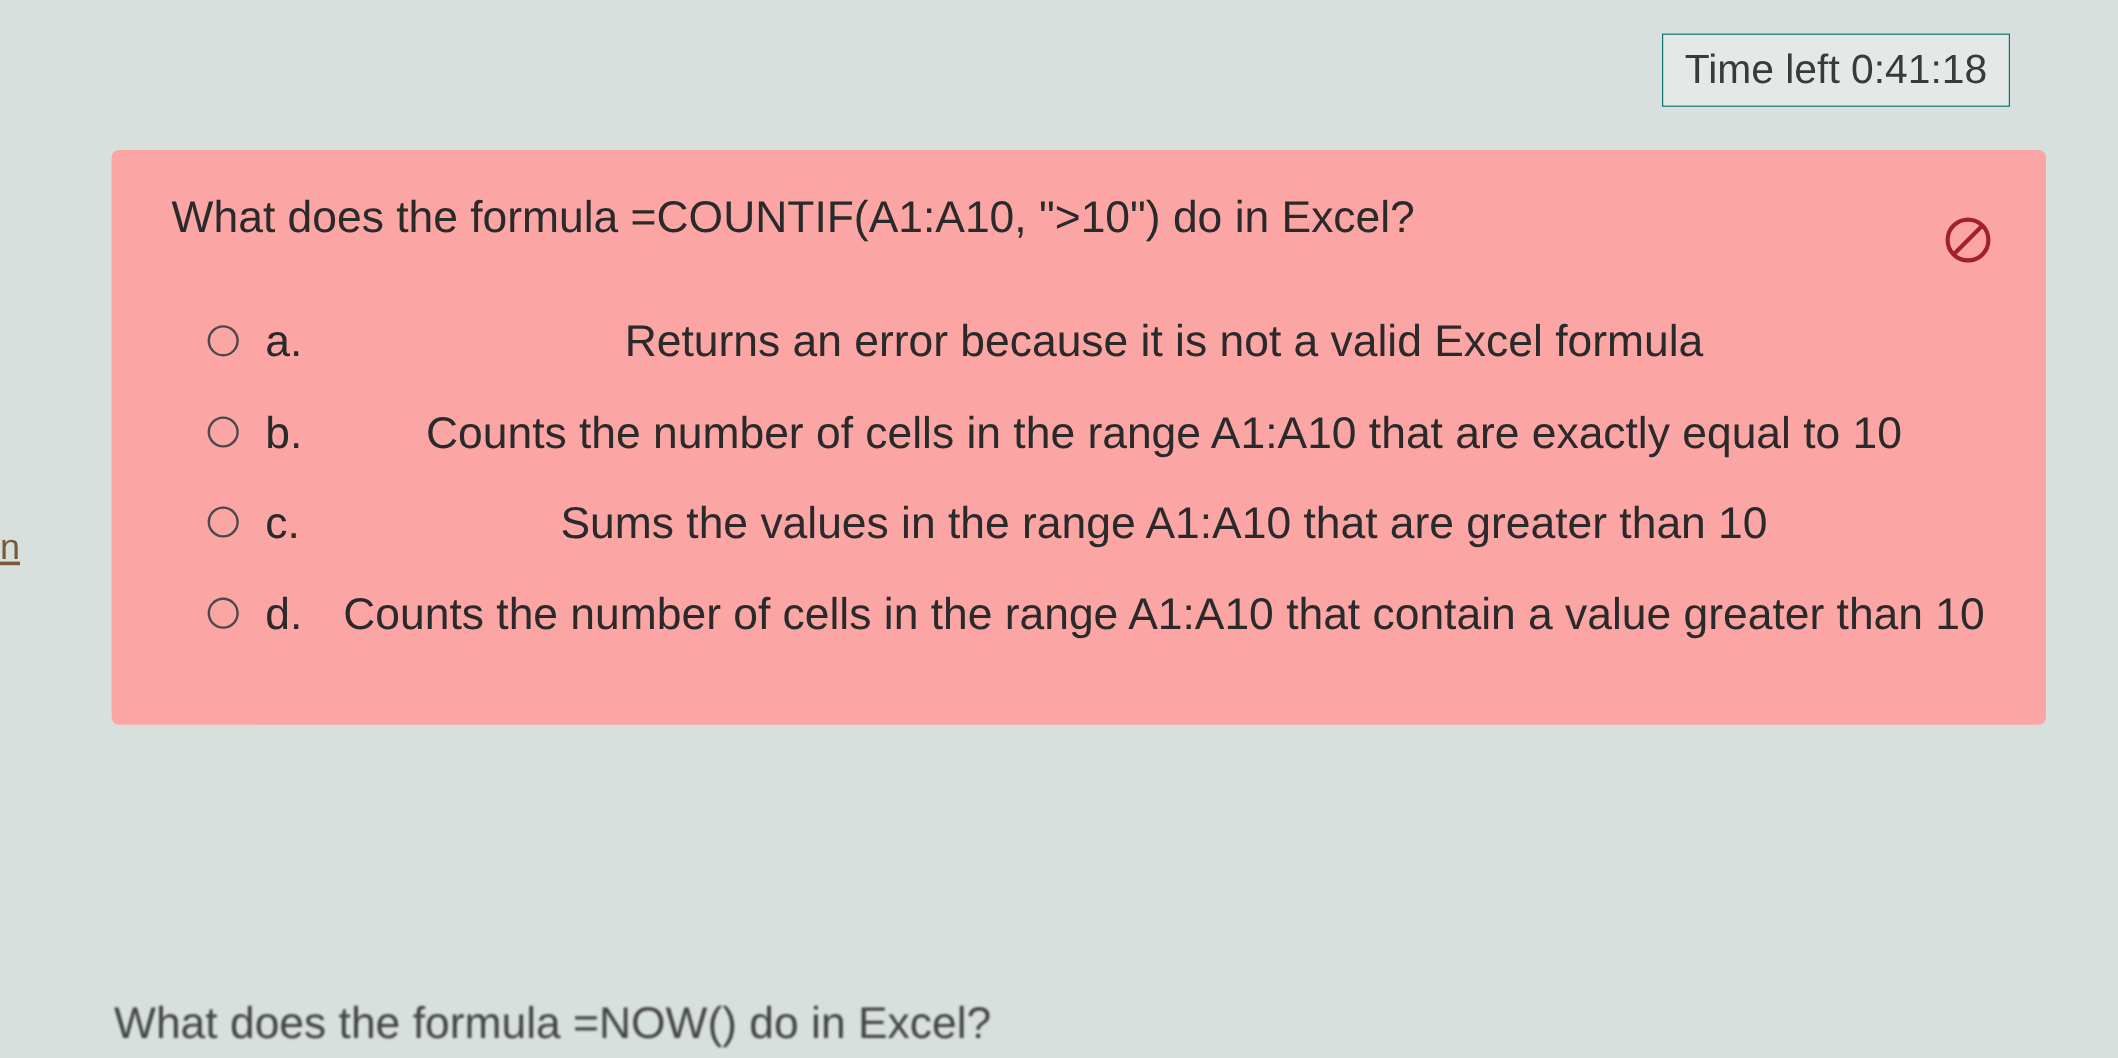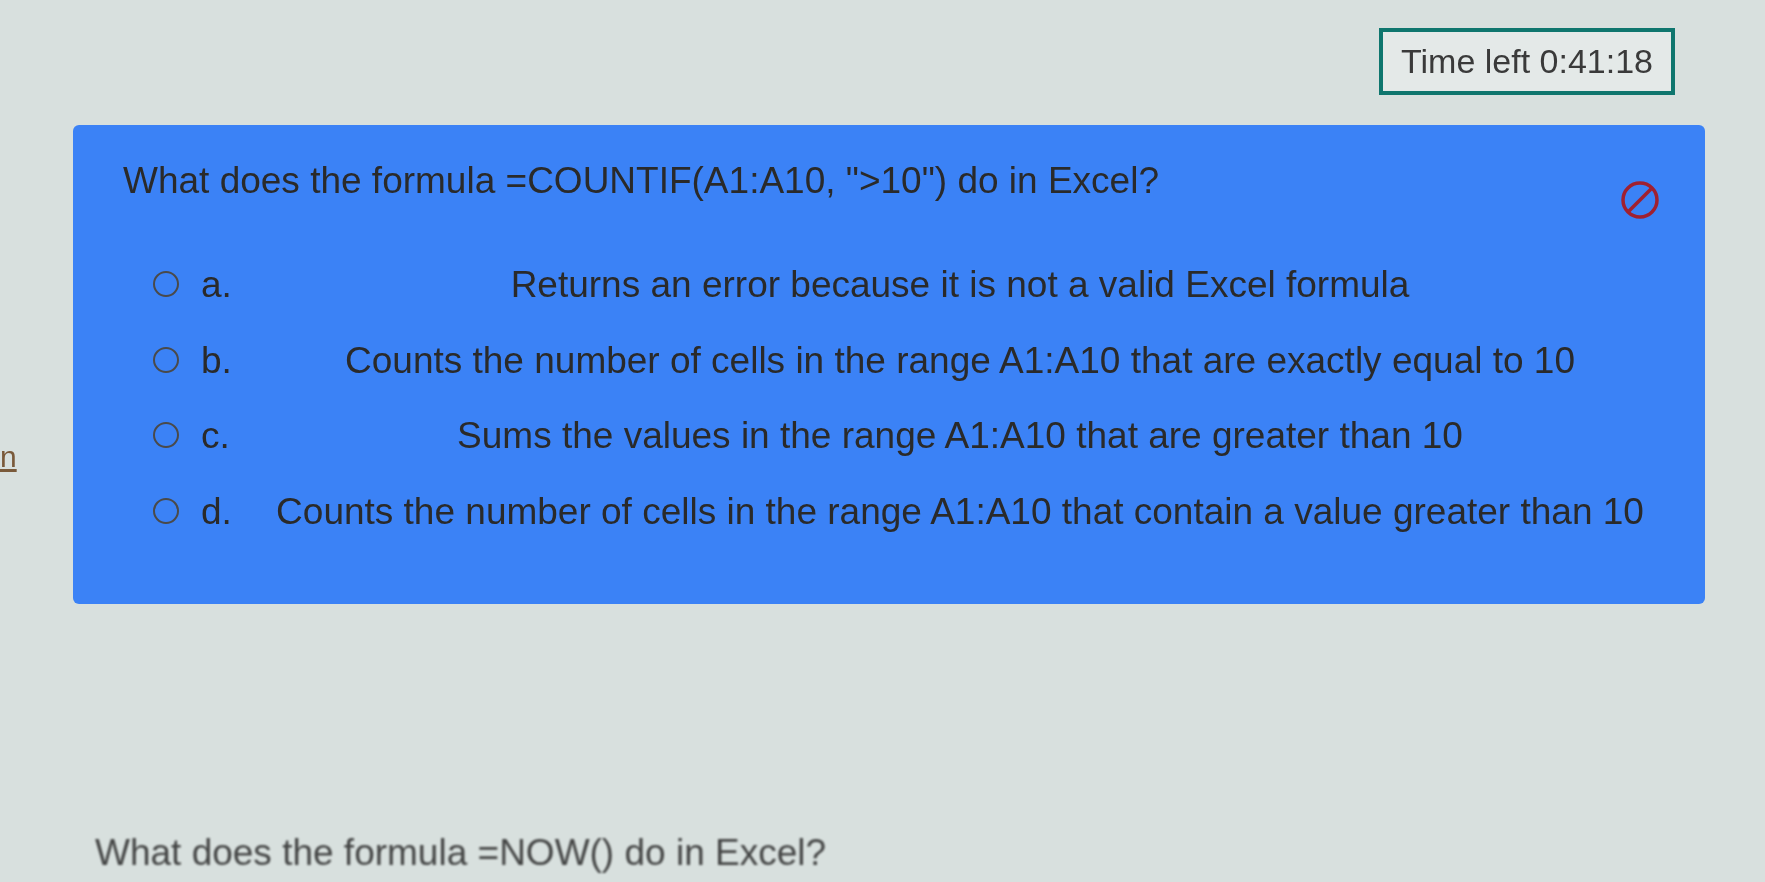--- a/index.html
+++ b/index.html
@@ -12,32 +12,32 @@
       background: #d8e0de;
       width: 1765px;
       height: 882px;
       position: relative;
       overflow: hidden;
     }
     .timer-box {
       position: absolute;
       top: 28px;
       right: 90px;
-      border: 4px solid #0f766e;
+      border: 1px solid #0f766e;
       padding: 10px 18px;
       font-size: 34px;
       color: #3a3a3a;
       background: rgba(255,255,255,0.3);
     }
     .question-card {
       position: absolute;
       top: 125px;
-      left: 73px;
+      left: 93px;
       right: 60px;
-      background: #3b82f6;
+      background: #fca5a5;
       border-radius: 6px;
       padding: 35px 50px 45px 50px;
     }
     .question-text {
       font-size: 37px;
       color: #2a2a2a;
       margin-bottom: 55px;
     }
     .flag-icon {
       position: absolute;

